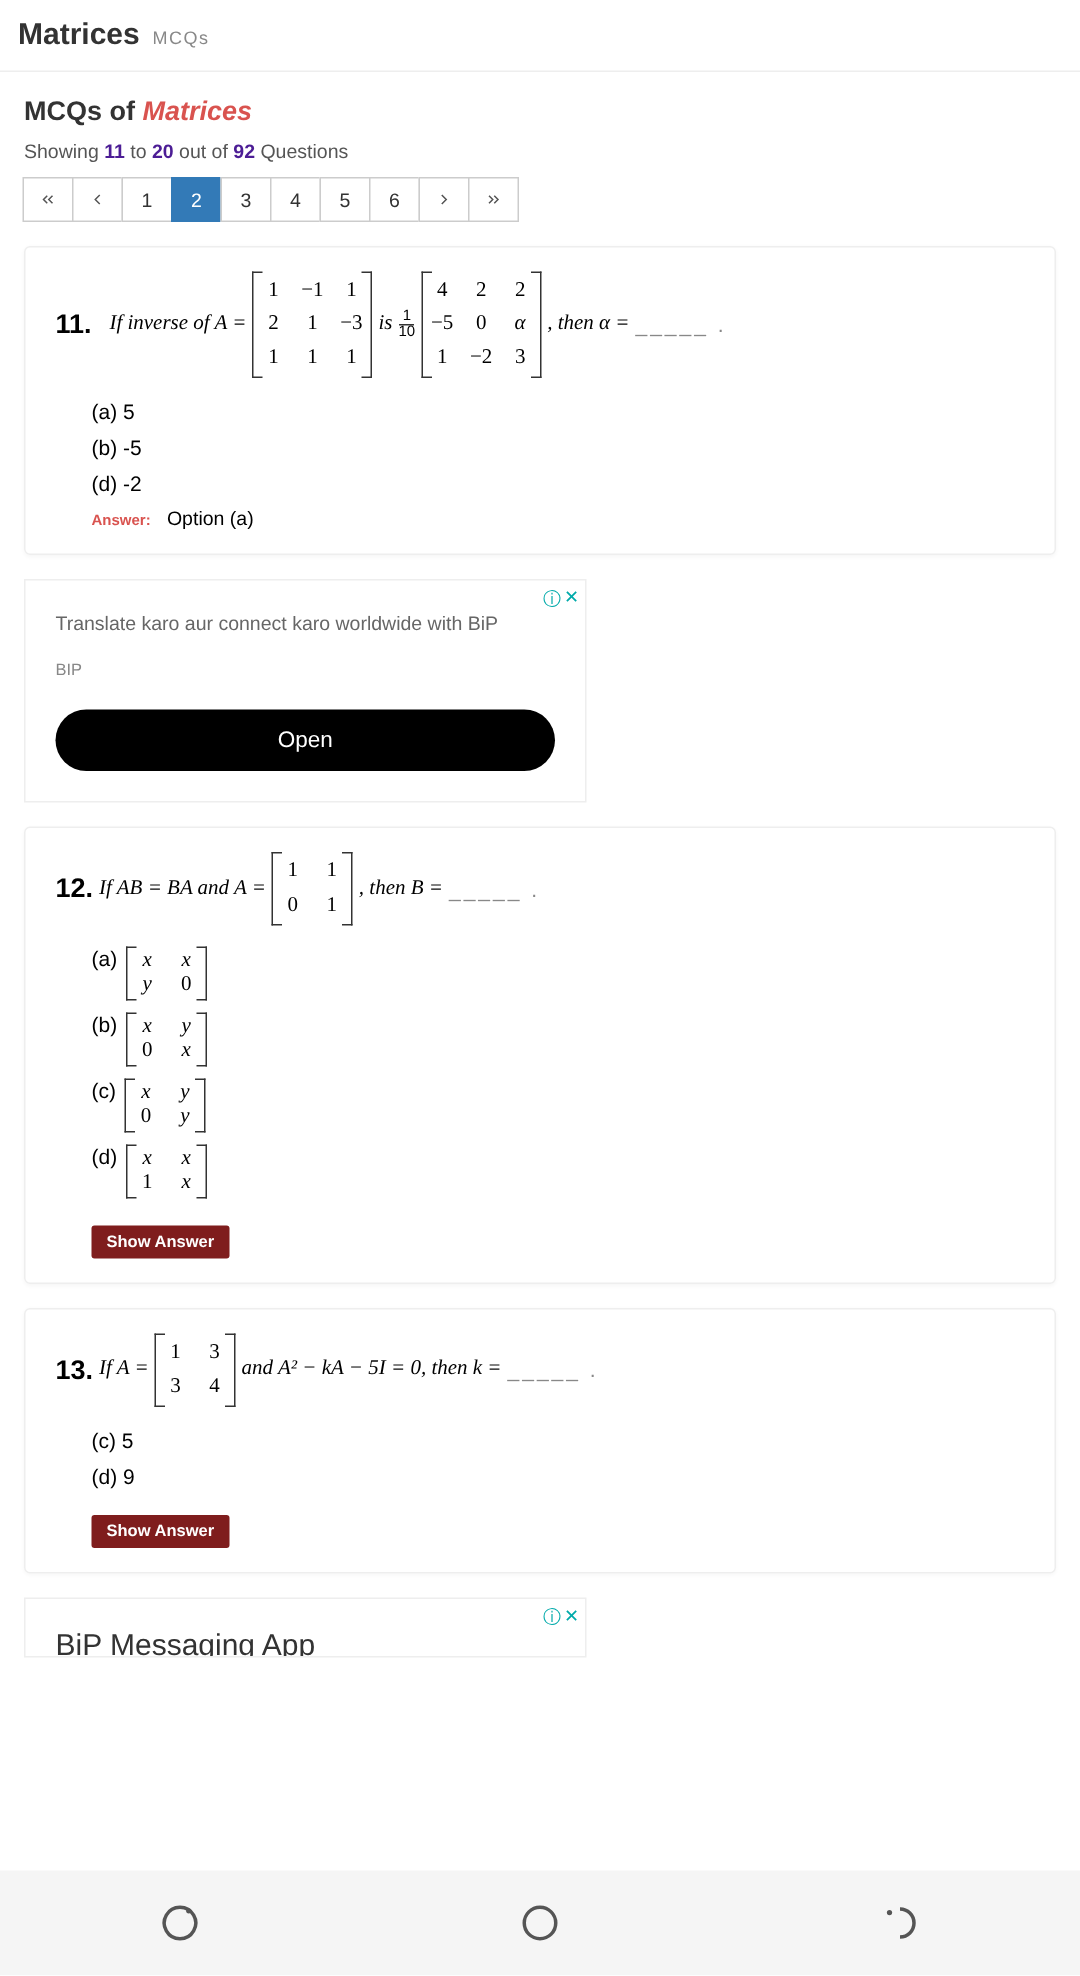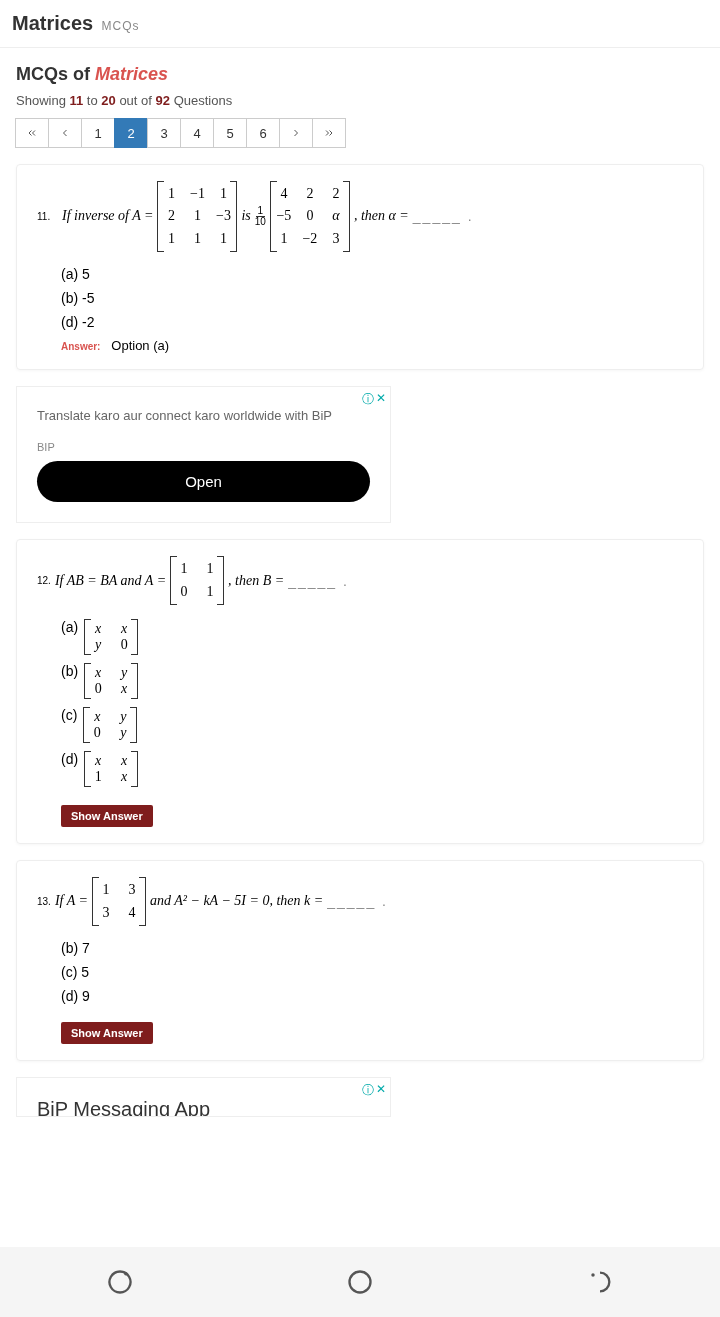--- a/index.html
+++ b/index.html
@@ -4,27 +4,27 @@
 <style>
 * { box-sizing: border-box; margin: 0; padding: 0; }
 body { font-family: Arial, Helvetica, sans-serif; background: #fff; width: 720px; height: 1317px; position: relative; overflow: hidden; }
 .header { padding: 12px 12px; border-bottom: 1px solid #eee; }
 .header-title { font-size: 20px; font-weight: bold; color: #333; }
 .header-sub { font-size: 12px; color: #888; letter-spacing: 1px; margin-left: 4px; }
 .content { padding: 16px; }
 .section-title { font-size: 18px; font-weight: bold; color: #333; margin-bottom: 8px; }
 .section-title .topic { font-style: italic; color: #d9534f; }
 .showing { font-size: 13px; color: #555; margin-bottom: 10px; }
-.showing b { font-weight: bold; color: #7f1d1d; }
+.showing b { font-weight: bold; color: #4c1d95; }
 .pagination { display: flex; gap: 0; margin-bottom: 16px; }
 .pag-btn { min-width: 34px; height: 30px; border: 1px solid #ccc; background: #fff; font-size: 13px; color: #333; display: flex; align-items: center; justify-content: center; cursor: pointer; margin-left: -1px; }
 .pag-btn.active { background: #337ab7; color: #fff; border-color: #337ab7; }
 .pag-btn svg { width: 12px; height: 12px; }
 .card { border: 1px solid #eee; border-radius: 4px; padding: 16px 20px; margin-bottom: 16px; box-shadow: 0 1px 3px rgba(0,0,0,0.04); }
-.q-num { font-weight: normal; font-size: 10px; }
+.q-num { font-weight: bold; font-size: 18px; }
 .q-body { font-size: 14px; line-height: 1.6; }
 .q-flex { display: flex; align-items: center; flex-wrap: wrap; gap: 4px;}
 .blank { letter-spacing: 2px; color: #888;}
 .options { margin-top: 14px; padding-left: 24px; }
 .opt { font-size: 14px; margin-bottom: 8px; display: flex; align-items: flex-start; gap: 6px;}
 .answer-row { font-size: 13px; padding-left: 24px;}
 .answer-label { color: #d9534f; font-size: 10px; font-weight: bold;}
 .show-btn { background: #7f1d1d; color: #fff; border: none; padding: 5px 10px; font-size: 11px; font-weight: bold; border-radius: 2px; margin-top: 10px; margin-left: 24px; cursor: pointer;}
 .matrix { display: inline-block; vertical-align: middle; position: relative; padding: 2px 6px; font-family: 'Times New Roman', serif;}
 .matrix::before, .matrix::after { content: ''; position: absolute; top: 0; bottom: 0; width: 6px; border-top: 1px solid #333; border-bottom: 1px solid #333;}
@@ -33,21 +33,21 @@
 .mrow { display: flex; gap: 10px; justify-content: center;}
 .mcell { min-width: 16px; text-align: center; font-size: 14px; font-style: italic;}
 .mcell.num { font-style: normal;}
 .frac { display: inline-flex; flex-direction: column; align-items: center; font-size: 10px; vertical-align: middle; line-height: 1;}
 .frac .n { border-bottom: 1px solid #333; padding: 0 2px;}
 .mathit { font-family: 'Times New Roman', serif; font-style: italic;}
 .ad-box { border: 1px solid #eee; width: 375px; position: relative; padding: 20px; margin-bottom: 16px;}
 .ad-close { position: absolute; top: 4px; right: 4px; font-size: 12px; color: #0aa; display: flex; gap: 2px;}
 .ad-title { font-size: 24px; color: #333; margin-bottom: 10px;}
 .ad-desc { font-size: 13px; color: #666; margin-bottom: 16px; line-height: 1.4;}
-.ad-brand { font-size: 11px; color: #888; margin-bottom: 8px;}
+.ad-brand { font-size: 11px; color: #888; margin-bottom: 20px;}
 .ad-btn { width: 100%; background: #000000; color: #fff; border: none; padding: 12px; border-radius: 24px; font-size: 15px; cursor: pointer;}
 .ad-box2 { border: 1px solid #eee; width: 375px; position: relative; padding: 20px 20px 0 20px; height: 40px; overflow:hidden;}
 .navbar { position: absolute; bottom: 0; left: 0; right: 0; height: 70px; background: #f5f5f5; display: flex; justify-content: space-around; align-items: center;}
 .nav-icon { width: 28px; height: 28px; }
 </style>
 </head>
 <body>
 
 <div class="header">
   <span class="header-title">Matrices</span>
@@ -244,21 +244,20 @@
           </div>
         <div class="mrow">
             <span class="mcell num">3</span>
             <span class="mcell num">4</span>
           </div>
       </span>
       <span class="mathit">and A² − kA − 5I = 0, then k =</span>
       <span class="blank">_____ .</span>
     </div>
     <div class="options">
-      <div class="opt">(b)  7</div>
       <div class="opt">(c)  5</div>
       <div class="opt">(d)  9</div>
     </div>
     <button class="show-btn">Show Answer</button>
   </div>
 
   <div class="ad-box2">
     <div class="ad-close">
       <span>ⓘ</span>
       <span>✕</span>

